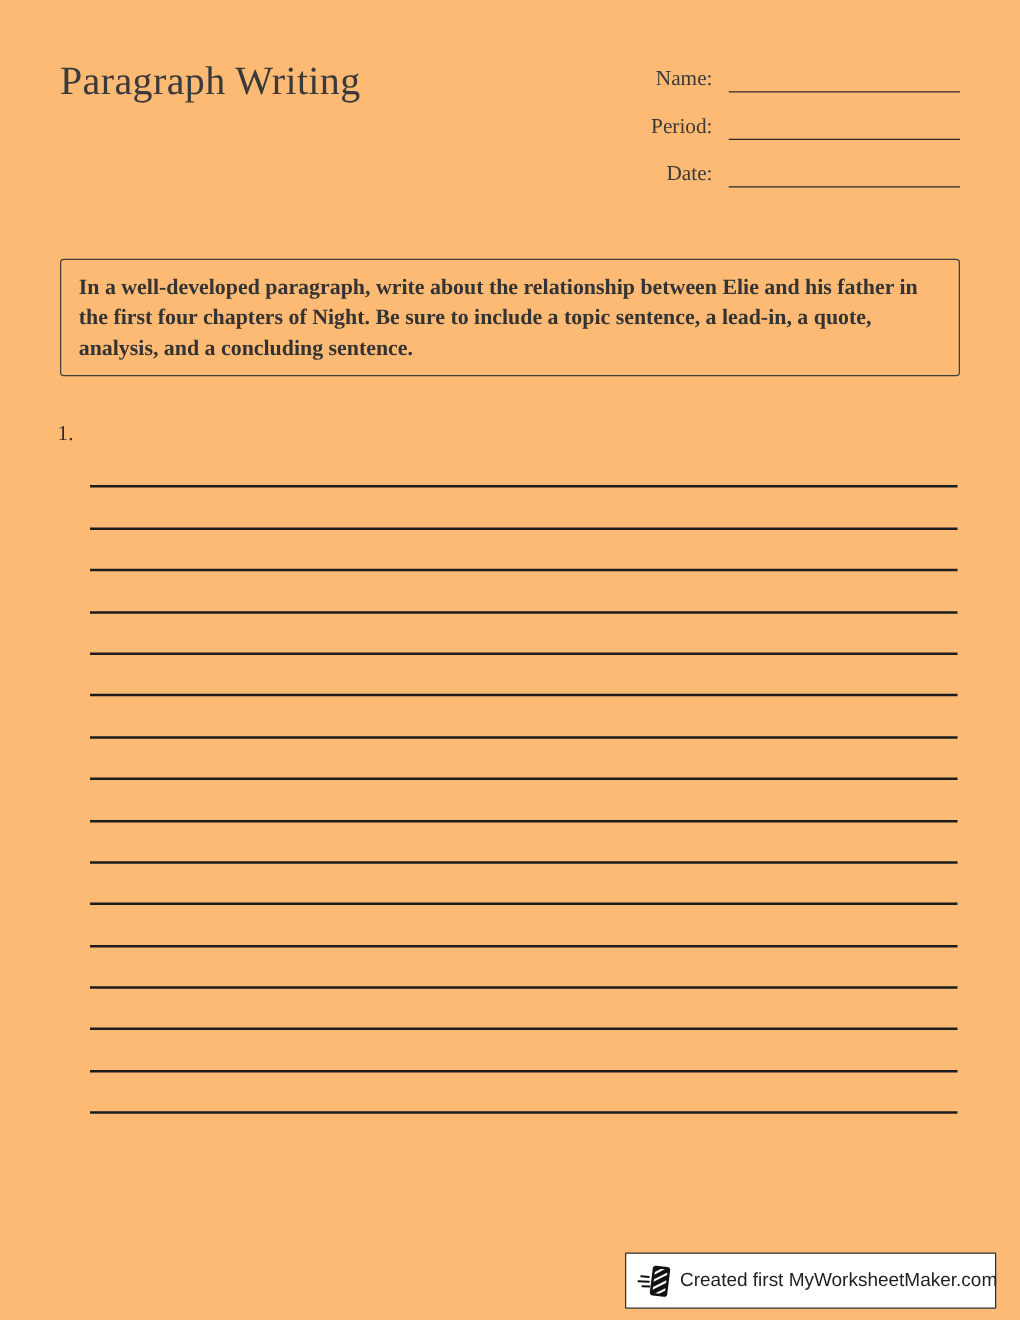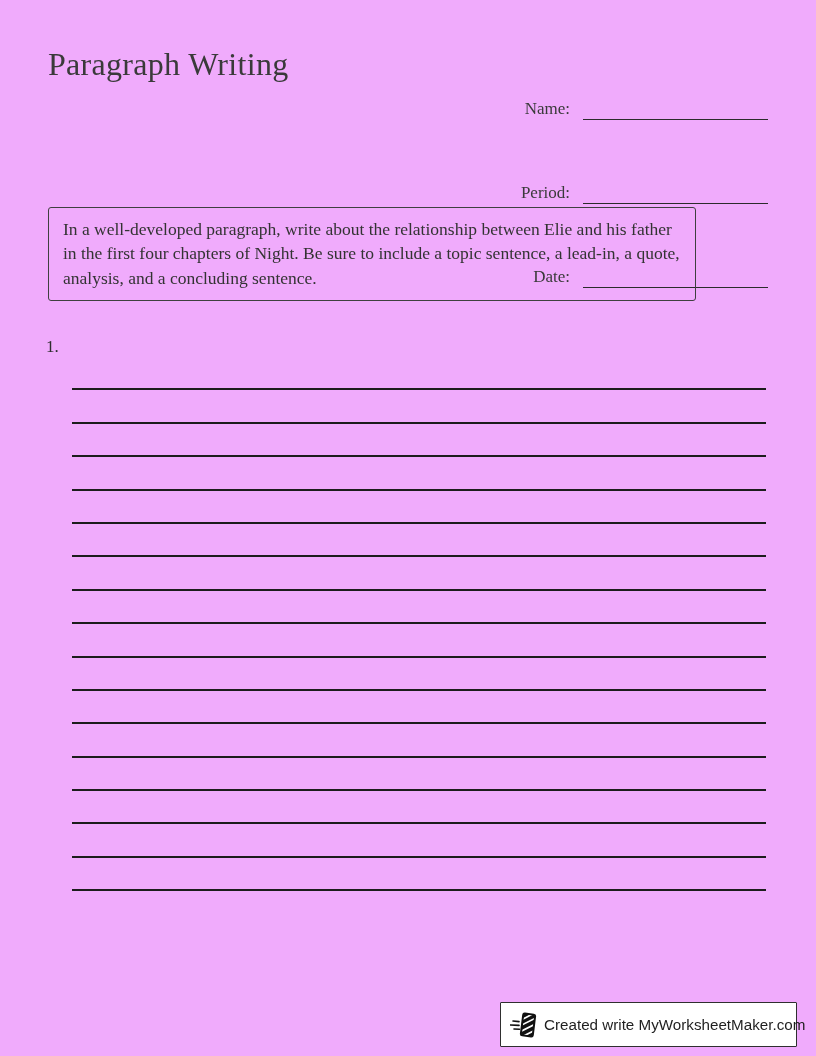--- a/index.html
+++ b/index.html
@@ -6,55 +6,56 @@
   html, body { background: #ffffff; }
   body {
     width: 816px; height: 1056px;
     font-family: "Liberation Serif", serif;
     color: #333333;
     position: relative;
     overflow: hidden;
   }
   .page {
     position: absolute; inset: 0;
-    background: #f0abfc;
+    background: #fdba74;
   }
   
   .title {
     position: absolute; left: 48px; top: 46px;
     font-size: 32px; font-weight: 400;
     color: #3a3a3a;
     letter-spacing: 0.3px;
   }
   
   .hdr-fields {
     position: absolute; top: 46px; right: 48px;
     display: flex; flex-direction: column;
   }
   .hdr-row {
     display: flex; align-items: flex-end;
-    height: 28px; margin-bottom: 10px; margin-top: 46px;
+    height: 28px; margin-bottom: 10px;
   }
   .hdr-label {
     width: 90px; text-align: right;
     font-size: 17px; color: #3a3a3a;
     padding-bottom: 1px;
   }
   .hdr-line {
     width: 185px; height: 24px;
     margin-left: 13px;
     border-bottom: 1.5px solid #2b2b2b;
   }
   
   .prompt-box {
     position: absolute; left: 48px; top: 207px;
-    width: 648px; min-height: 88px;
+    width: 720px; min-height: 88px;
     border: 1.2px solid #3f3f3f;
     border-radius: 3px;
     padding: 9px 14px 10px 14px;
+    font-weight: bold;
   }
   .prompt-text {
     font-size: 17.5px; line-height: 24.4px;
     color: #333333;
   }
   
   .q-number {
     position: absolute; left: 46px; top: 337px;
     font-size: 17px; color: #2e2e2e;
   }
@@ -146,16 +147,16 @@
           </clipPath>
         <g clip-path="url(#docClip)">
           <rect x="13" y="5" width="10" height="20" fill="#111"></rect>
           <line x1="9" y1="12" x2="22" y2="3" stroke="#fff" stroke-width="1.7"></line>
           <line x1="10" y1="17" x2="25" y2="7" stroke="#fff" stroke-width="1.7"></line>
           <line x1="12" y1="22" x2="27" y2="12" stroke="#fff" stroke-width="1.7"></line>
           <line x1="14" y1="27" x2="29" y2="17" stroke="#fff" stroke-width="1.7"></line>
         </g>
       </g>
     </svg>
-    <span class="credit-text">Created write MyWorksheetMaker.com</span>
+    <span class="credit-text">Created first MyWorksheetMaker.com</span>
   </div>
 
 </div>
 
 </body></html>

